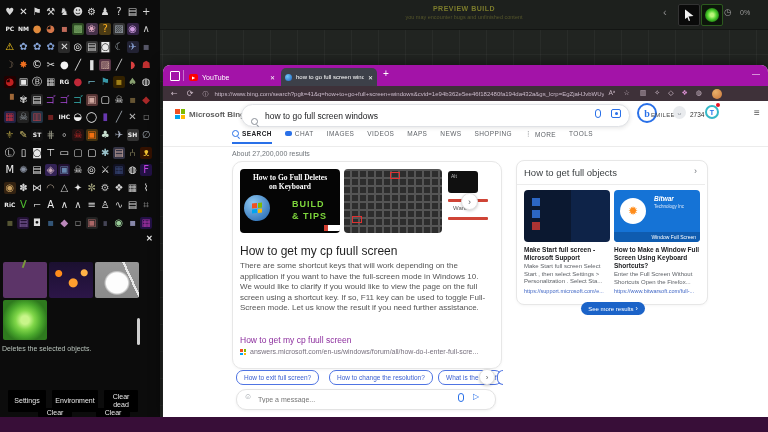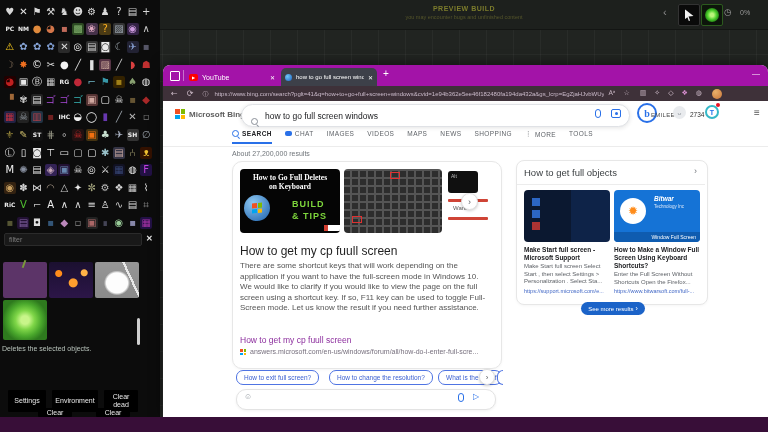--- a/index.html
+++ b/index.html
@@ -220,21 +220,20 @@
         <div class="pal-cell" style="color: rgb(51, 85, 119);">▪</div>
         <div class="pal-cell" style="color: rgb(187, 136, 187);">◆</div>
         <div class="pal-cell" style="color: rgb(136, 136, 136);">▫</div>
         <div class="pal-cell" style="color: rgb(170, 102, 102); background: rgb(34, 34, 34);">▣</div>
         <div class="pal-cell" style="color: rgb(68, 68, 85);">∎</div>
         <div class="pal-cell" style="color: rgb(153, 204, 153);">◉</div>
         <div class="pal-cell" style="color: rgb(136, 136, 170);">▪</div>
         <div class="pal-cell" style="color: rgb(170, 51, 170); background: rgb(34, 17, 68);">▦</div>
       </div>
 
-    <input class="abs filter" placeholder="filter" style="">
     <div class="abs" style="left:146px;top:234px;color:#e8e8e8;font-size:8px;font-weight:bold;cursor:pointer;">✕</div>
 
     <div class="abs thumb" style="left:3px;top:262px;background:#5c3468;">
       <div style="width:100%;height:100%;background:radial-gradient(circle at 50% 62%,#d98bе8 0 0,#cf7ae0 0 36%,#8a3ba0 58%,transparent 62%);border-radius:2px;"></div>
       <div class="abs" style="left:20px;top:-2px;width:2px;height:8px;background:#7a9a3a;transform:rotate(20deg);"></div>
     </div>
     <div class="abs thumb" style="left:49px;top:262px;background:linear-gradient(#1b1030,#2c1648);background-image:radial-gradient(circle at 22% 32%,#ff8c1a 0 3px,transparent 4px),radial-gradient(circle at 55% 58%,#ff9f2e 0 4px,transparent 5px),radial-gradient(circle at 80% 30%,#ffb347 0 3px,transparent 4px),linear-gradient(#1b1030,#2c1648);"></div>
     <div class="abs thumb" style="left:95px;top:262px;background:radial-gradient(ellipse at 50% 58%,#fdfdfd 0 34%,transparent 42%),linear-gradient(65deg,transparent 0 72%,#e8e8e8 72% 76%,transparent 76%),linear-gradient(#969696,#8a8a8a);"></div>
     <div class="abs" style="left:3px;top:300px;width:44px;height:40px;border-radius:2px;background:radial-gradient(circle,#c8f58a 0 14%,#7fd648 32%,#4aa82c 55%,#2e7a1e 75%);"></div>
     <div class="abs" style="left:137px;top:318px;width:3px;height:27px;background:#cfcfcf;border-radius:2px;"></div>
@@ -397,20 +396,21 @@
   
   <div class="abs chip" style="left:236px;top:370px;">How to exit full screen?</div>
   <div class="abs chip" style="left:329px;top:370px;">How to change the resolution?</div>
   <div class="abs chip" style="left:438px;top:370px;max-width:48px;justify-content:flex-start;">What is the benefit of full</div>
   <div class="abs circbtn" style="left:479px;top:369px;width:14px;height:14px;font-size:8px;">›</div>
   <div class="abs chip" style="left:497px;top:370px;width:5px;padding:0;border-right:0;border-radius:7px 0 0 7px;"></div>
 
   
   <div class="abs" style="left:236px;top:389px;width:258px;height:19px;border:1px solid #e3e3e3;border-radius:10px;box-shadow:0 1px 3px rgba(0,0,0,.06);background:#fff;"></div>
   <span class="abs" style="left:244px;top:393px;font-size:8px;color:#9aa0a6;line-height:1;">☺</span>
+  <input class="abs" style="left: 256px; top: 392px; width: 190px; height: 12px; border: 0px; outline: none; font-size: 7px; color: rgb(85, 85, 85); background: transparent; font-family: &quot;Liberation Sans&quot;, sans-serif;" placeholder="Type a message...">
   <span class="abs" style="left:458px;top:393px;width:4px;height:7px;border:1px solid #2970e8;border-radius:3px;"></span>
   <span class="abs" style="left:473px;top:392px;color:#2970e8;font-size:8px;font-family:'DejaVu Sans',sans-serif;">▷</span>
 
   
   <div class="abs card" style="left:516px;top:160px;width:190px;height:143px;border-radius:8px;"></div>
   <div class="abs" style="left:524px;top:167px;font-size:9.5px;color:#3c4043;">How to get full objects</div>
   <div class="abs" style="left:694px;top:166px;font-size:9px;color:#70757a;">›</div>
   <div class="abs" style="left:517px;top:184px;width:188px;height:1px;background:#ececec;"></div>
 
   <div class="abs" style="left:524px;top:190px;width:86px;height:52px;border-radius:4px;overflow:hidden;background:linear-gradient(90deg,#0b1830 0 55%,#0e2348 55% 100%);">

